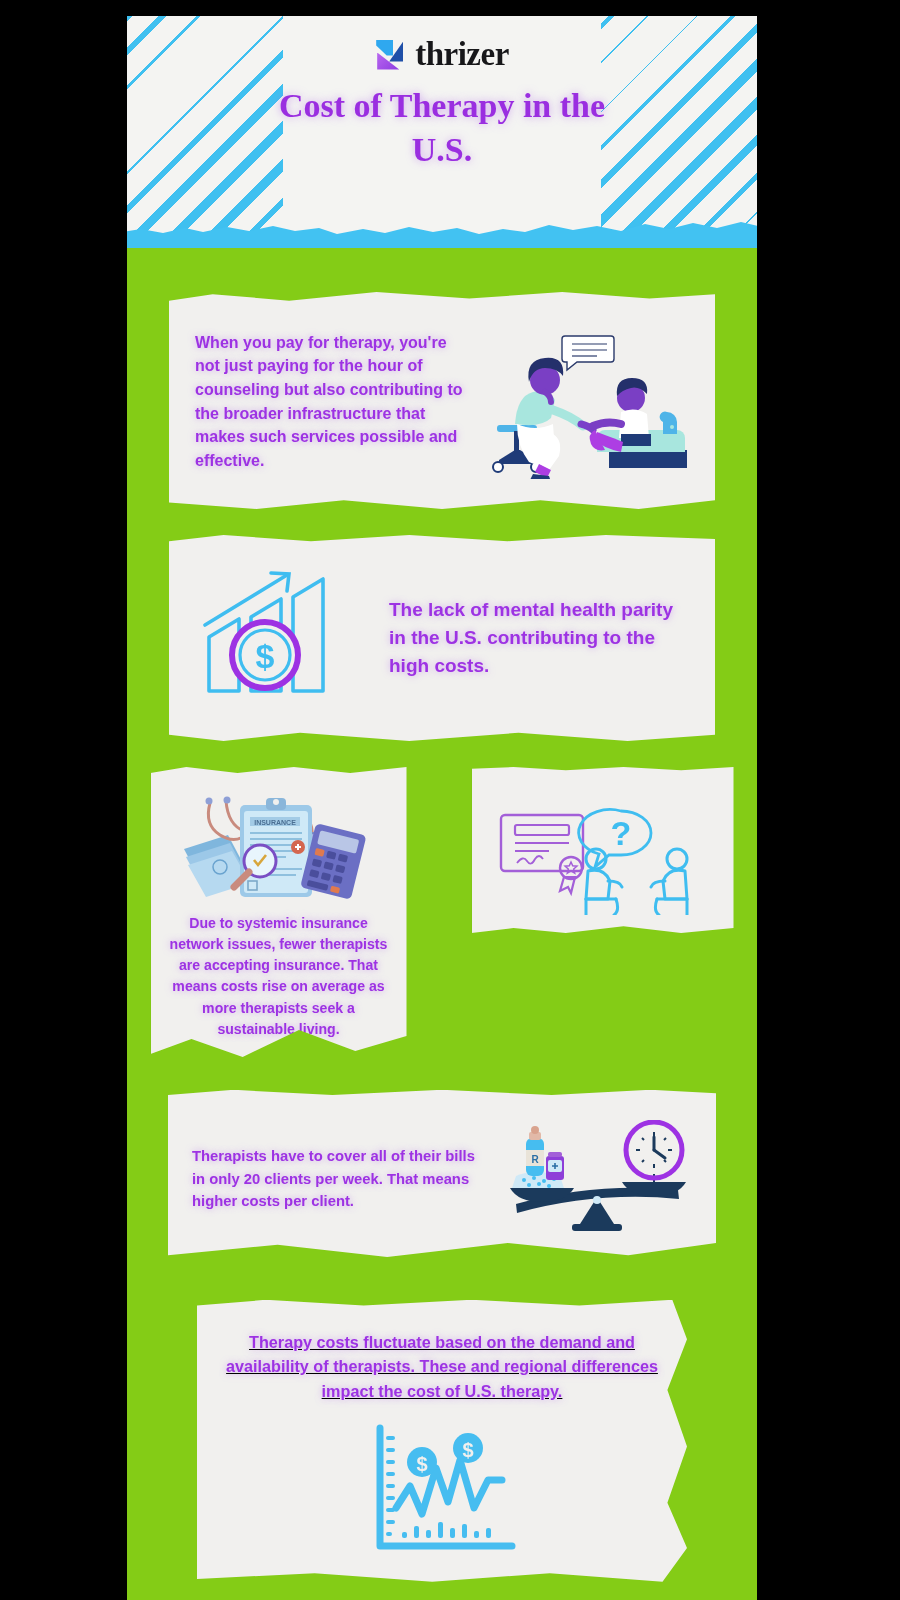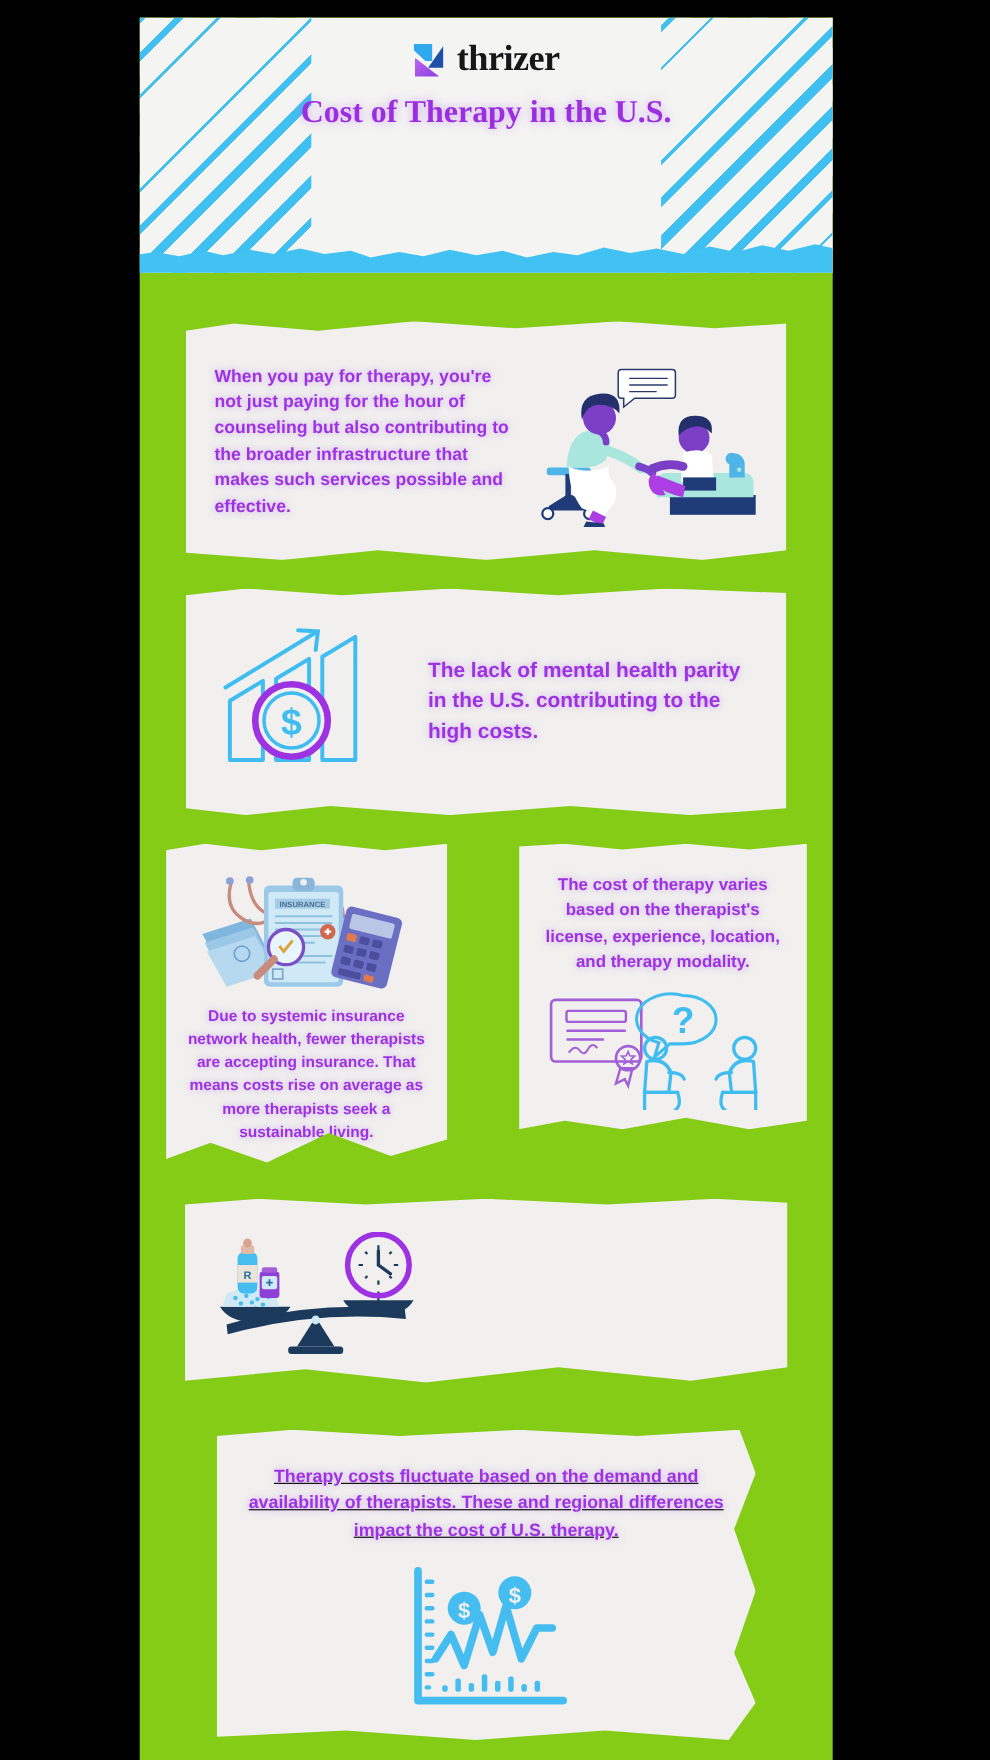--- a/index.html
+++ b/index.html
@@ -76,21 +76,21 @@
     position:relative; z-index:3;
     text-align:center; margin-top:24px;
     font-family:"Liberation Serif", serif;
     font-size:20px; letter-spacing:1.6px;
     color:#9a5fd0;
   }
   .headline{
     position:relative; z-index:3;
     text-align:center; margin-top:11px;
     font-family:"Liberation Serif", serif;
-    font-weight:700; font-size:29px; line-height:1.28;
+    font-weight:700; font-size:34px; line-height:1.28;
     color:#9a2ee0;
     text-shadow:0 0 9px rgba(175,100,235,.55);
     padding:0 120px;
   }
 
   
   .torn-header{
     position:absolute; left:-4px; bottom:-2px; width:640px; height:34px;
     z-index:4;
   }
@@ -313,25 +313,24 @@
                 <rect x="150" y="75" width="9" height="7" rx="1.5"></rect>
               <rect x="162" y="75" width="9" height="7" rx="1.5"></rect>
               <rect x="138" y="86" width="9" height="7" rx="1.5"></rect>
                 <rect x="150" y="86" width="9" height="7" rx="1.5"></rect>
               <rect x="162" y="86" width="9" height="7" rx="1.5"></rect>
               <rect x="138" y="97" width="21" height="6" rx="1.5"></rect>
               <rect x="162" y="97" width="9" height="6" rx="1.5" fill="#e07a4e"></rect>
             </g>
           </g>
         </svg>
-        <div class="txt purple-text">Due to systemic insurance network health, fewer therapists are accepting insurance. That means costs rise on average as more therapists seek a sustainable living.</div>
+        <div class="txt purple-text">Due to systemic insurance network issues, fewer therapists are accepting insurance. That means costs rise on average as more therapists seek a sustainable living.</div>
       </div>
 
       <div class="card c4">
-        <div class="txt purple-text">The cost of therapy varies based on the therapist's license, experience, location, and therapy modality.</div>
         <svg class="art" viewBox="0 0 215 110">
 
           <rect x="6" y="10" width="82" height="56" rx="4" fill="none" stroke="#a35fd8" stroke-width="2.4"></rect>
           <rect x="20" y="20" width="54" height="10" rx="2" fill="none" stroke="#a35fd8" stroke-width="2.2"></rect>
           <line x1="20" y1="38" x2="74" y2="38" stroke="#a35fd8" stroke-width="2.2"></line>
           <line x1="20" y1="46" x2="54" y2="46" stroke="#a35fd8" stroke-width="2.2"></line>
           <path d="M22 58 q6 -8 10 -2 q4 6 8 -2 q4 -6 8 0" fill="none" stroke="#a35fd8" stroke-width="1.8"></path>
           <circle cx="76" cy="63" r="11" fill="none" stroke="#a35fd8" stroke-width="2.4"></circle>
           <path d="M76 57 l1.7 3.8 l4.2 .4 l-3.2 2.8 l1 4.1 l-3.7 -2.2 l-3.7 2.2 l1 -4.1 l-3.2 -2.8 l4.2 -.4z" fill="none" stroke="#a35fd8" stroke-width="1.5"></path>
           <path d="M69 72 l-4 14 l8 -4 l3 6 l4 -16z" fill="none" stroke="#a35fd8" stroke-width="2.2"></path>
@@ -354,20 +353,21 @@
             <path d="M192 94 h-30"></path>
             <path d="M192 94 v16"></path>
             <path d="M162 94 q-4 12 2 16"></path>
             <path d="M170 76 q-12 0 -14 6"></path>
           </g>
         </svg>
       </div>
     </div>
 
     <div class="card c5">
+      <div class="txt purple-text">Therapists have to cover all of their bills in only 20 clients per week. That means higher costs per client.</div>
       <svg class="art" viewBox="0 0 190 118">
 
         <g fill="#1b3a5c">
           <path d="M78 104 l14 -22 h6 l14 22 z"></path>
           <rect x="70" y="104" width="50" height="7" rx="3"></rect>
           <path d="M14 84 q80 -22 162 -14 l1 9 q-82 -8 -162 14z"></path>
           <circle cx="95" cy="80" r="4" fill="#cfe9f7"></circle>
         </g>
 
         <path d="M8 68 h64 q-8 14 -32 14 q-24 0 -32 -14z" fill="#1b3a5c"></path>

